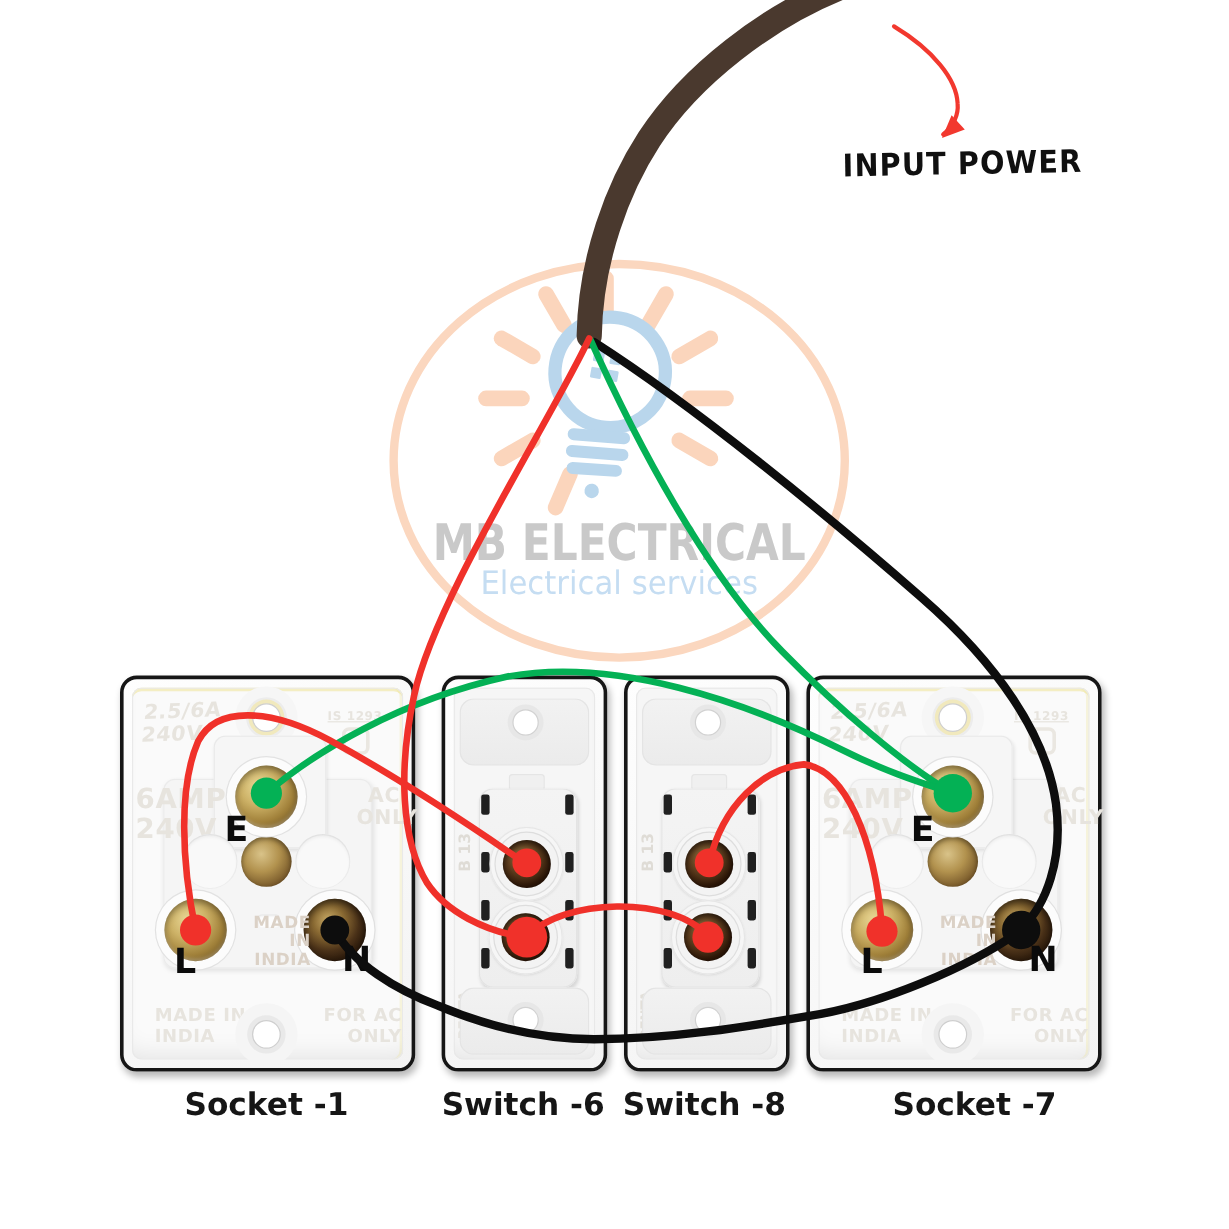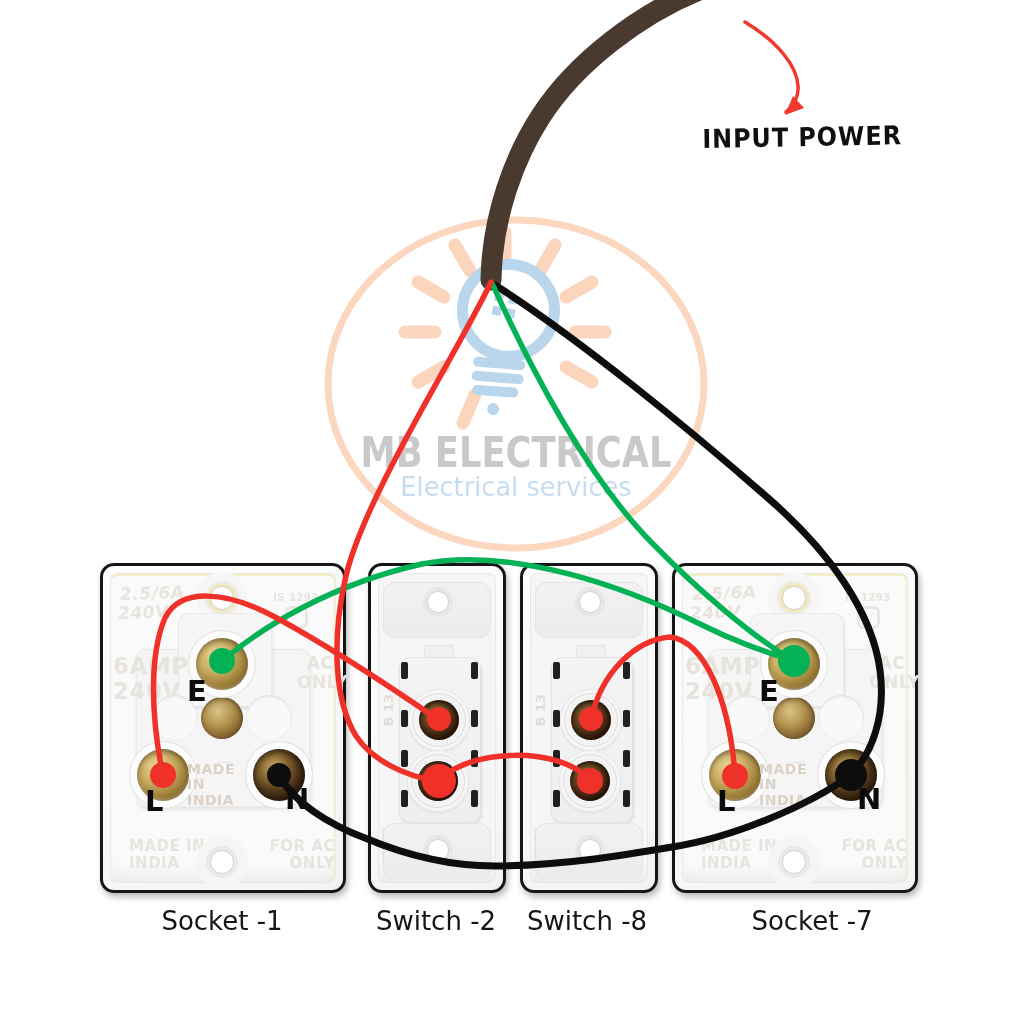--- a/index.html
+++ b/index.html
@@ -11,21 +11,21 @@
   
   .brand{position:absolute;left:516px;top:428px;transform:translateX(-50%) scaleX(.84);
          font-size:42px;font-weight:700;color:#c9c9c9;white-space:nowrap;letter-spacing:0;}
   .tagline{position:absolute;left:516px;top:471px;transform:translateX(-50%) scaleX(.95);
          font-size:27px;font-weight:400;color:#c5ddf2;white-space:nowrap;}
 
   
   .inputpower{position:absolute;left:702px;top:124px;font-size:26px;font-weight:700;
          letter-spacing:1px;color:#101010;transform:scaleX(.92) rotate(-1deg);transform-origin:left top;
          white-space:nowrap;}
-  .caption{position:absolute;top:906px;transform:translateX(-50%);font-size:26px;font-weight:400;
+  .caption{position:absolute;top:906px;transform:translateX(-50%);font-size:26px;font-weight:700;
          color:#161616;white-space:nowrap;}
 
   
   .panel{position:absolute;top:563px;height:330px;box-sizing:border-box;border:3px solid #161616;
          border-radius:14px;background:linear-gradient(145deg,#fefefe,#f3f3f3);
          box-shadow:2px 4px 6px rgba(0,0,0,.28);}
   .panel *{position:absolute;box-sizing:border-box;}
   .socket{width:246px;}
   .switchp{width:138px;}
   .inner{inset:7px;border-radius:8px;background:#fafafa;
@@ -62,25 +62,25 @@
   .screw::before,.screw::after{content:"";left:50%;top:5px;bottom:5px;width:5px;margin-left:-2.5px;
         background:rgba(50,33,8,.55);border-radius:2px;}
   .screw::before{transform:rotate(20deg);} .screw::after{transform:rotate(110deg);}
 
   .lbl{font-size:29px;font-weight:600;color:#0b0b0b;}
   .lbl.le{left:84px;top:108px;} .lbl.ll{left:42px;top:218px;} .lbl.ln{left:182px;top:216px;}
 
   .emb{font-weight:700;color:#e7e4de;line-height:1.1;letter-spacing:.5px;}
   .emb span{display:block;position:static;}
   .emb.rating{left:16px;top:18px;font-size:17px;transform:skewX(-8deg) rotate(-2deg);}
-  .emb.isi{left:170px;top:26px;font-size:10px;}
+  .emb.isi{left:170px;top:26px;font-size:10px;text-decoration:underline;}
   .isibox{left:182px;top:40px;width:23px;height:23px;border:3px solid #eae7e1;border-radius:6px;}
   .emb.amp{left:10px;top:88px;font-size:23px;}
   .emb.ac{left:194px;top:88px;width:46px;font-size:17px;text-align:center;}
-  .emb.india{left:84px;top:196px;width:72px;text-align:left;font-size:14px;color:#dbd1c6;}
+  .emb.india{left:84px;top:196px;width:72px;text-align:right;font-size:14px;color:#dbd1c6;}
   .emb.bl{left:26px;top:272px;width:84px;text-align:left;font-size:15px;}
   .emb.br{left:148px;top:272px;width:84px;text-align:right;font-size:15px;}
 
   
   .sw-boss{left:12px;width:108px;height:56px;border-radius:12px;background:linear-gradient(#f2f2f2,#ebebeb);
         box-shadow:inset 0 0 0 1px #e4e4e4;}
   .sw-boss.t{top:16px;} .sw-boss.b{top:257px;}
   .sw-hole{width:22px;height:22px;border-radius:50%;background:#fff;border:1px solid #d2d2d2;
         box-shadow:0 0 0 4px #e7e7e7;}
   .sw-hole.t{left:56px;top:25px;} .sw-hole.b{left:56px;top:273px;}
@@ -300,17 +300,17 @@
       <circle cx="591" cy="719" r="12" fill="#f0312a"></circle>
       <circle cx="590" cy="781" r="13" fill="#f0312a"></circle>
       <circle cx="735" cy="776" r="13" fill="#f0312a"></circle>
       <circle cx="279" cy="775" r="12" fill="#0d0d0d"></circle>
       <circle cx="851" cy="775" r="16" fill="#0d0d0d"></circle>
     </g>
   </svg>
 
   <div class="inputpower">INPUT POWER</div>
   <div class="caption" style="left:222px">Socket -1</div>
-  <div class="caption" style="left:436px">Switch -2</div>
+  <div class="caption" style="left:436px">Switch -6</div>
   <div class="caption" style="left:587px">Switch -8</div>
   <div class="caption" style="left:812px">Socket -7</div>
 
 </div>
 
 </body></html>

